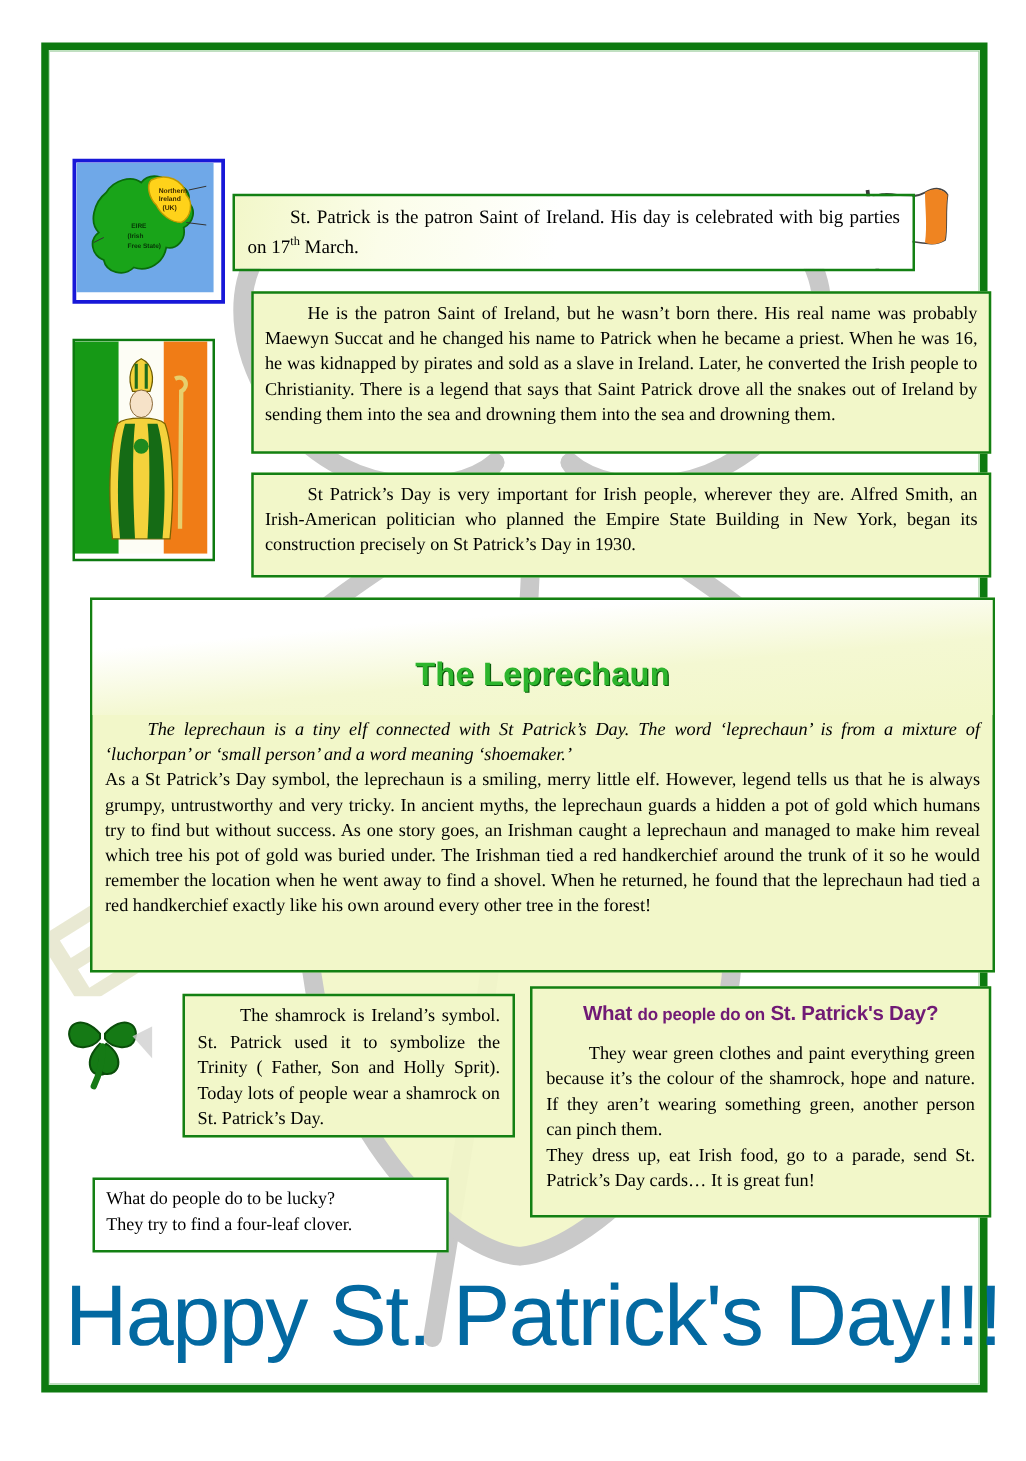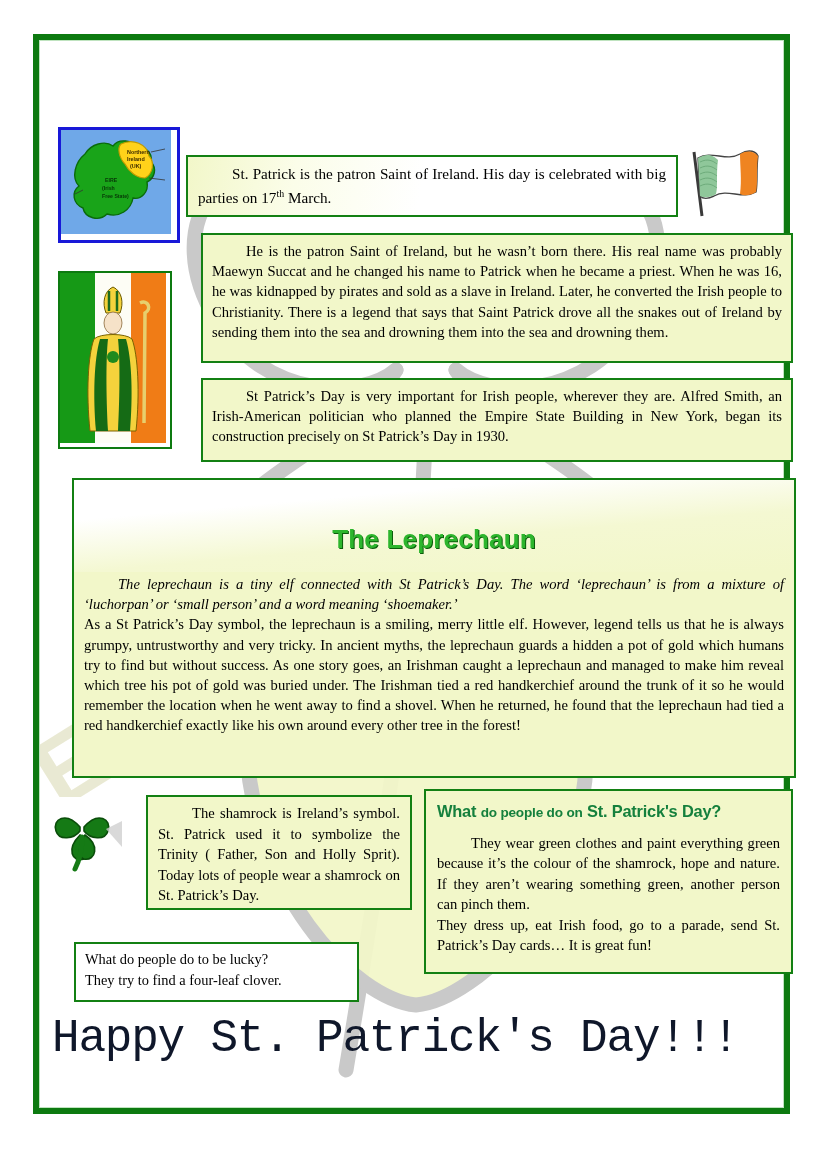--- a/index.html
+++ b/index.html
@@ -32,21 +32,21 @@
   #badge-pic{left:650px;top:494px;width:92px;height:82px;border:0;}
   #shamrock-pic{left:44px;top:797px;width:78px;height:78px;border:0;}
 
   
   .tbox{position:absolute;z-index:6;box-sizing:border-box;
     border:2px solid #138013;color:#000;}
   .tbox p{margin:0;}
   .tbox.yellow{background:#f2f7c9;margin-left:24px;}
   .tbox.white{background:#ffffff;}
 
-  #box-intro{left:186px;top:155px;width:492px;height:62px;padding:7px 10px 5px 10px;
+  #box-intro{left:186px;top:155px;width:546px;height:62px;padding:7px 10px 5px 10px;
     background:linear-gradient(100deg,#f2f7c9 0%,#fbfde9 22%,#ffffff 48%,#ffffff 100%);}
   #box-intro p{font-size:15.2px;line-height:20px;text-align:justify;}
 
   #box-patron{left:177px;top:233px;width:592px;height:130px;padding:6px 9px 4px 9px;}
   #box-patron p{font-size:14.6px;line-height:20.2px;text-align:justify;}
 
   #box-importance{left:177px;top:378px;width:592px;height:84px;padding:6px 9px 4px 9px;}
   #box-importance p{font-size:14.6px;line-height:20.2px;text-align:justify;}
 
   #box-leprechaun{left:48px;top:478px;width:724px;height:300px;padding:0;}
@@ -60,27 +60,27 @@
   #lep-body p.first{text-indent:34px;font-style:italic;}
 
   #box-shamrock{left:122px;top:795px;width:266px;height:115px;padding:6px 10px 4px 10px;}
   #box-shamrock p{font-size:14.6px;line-height:20.6px;text-align:justify;}
 
   #box-lucky{left:74px;top:942px;width:285px;height:60px;padding:5px 9px 4px 9px;}
   #box-lucky p{font-size:14.4px;line-height:21px;text-align:left;}
 
   #box-do{left:400px;top:789px;width:369px;height:185px;padding:4px 11px 4px 11px;}
   #do-title{font-family:"Liberation Sans",sans-serif;font-weight:bold;font-size:16.4px;
-    color:#15803d;margin:7px 0 12px 0;letter-spacing:-.2px;}
+    color:#701a75;text-align:center;margin:7px 0 12px 0;letter-spacing:-.2px;}
   #do-title .sm{font-size:13.6px;}
   #box-do p{font-size:14.6px;line-height:20.4px;text-align:justify;}
 
   
   #footer-happy{position:absolute;left:52px;top:1013px;width:730px;z-index:6;
-    font-family:Liberation Mono, monospace;font-size:46px;color:#0f172a;
+    font-family:Liberation Sans, sans-serif;font-size:69px;color:#0369a1;
     letter-spacing:-1.2px;white-space:nowrap;}
 </style>
 </head>
 <body>
 
 <div class="page">
 
   <svg class="wm-shamrock" viewBox="0 0 640 1010" xmlns="http://www.w3.org/2000/svg">
     <g fill="none" stroke="#c9c9c9" stroke-width="15" stroke-linejoin="round" stroke-linecap="round">
       <path d="M250 120 C130 55 60 150 120 250 C170 330 265 330 300 300"></path>

